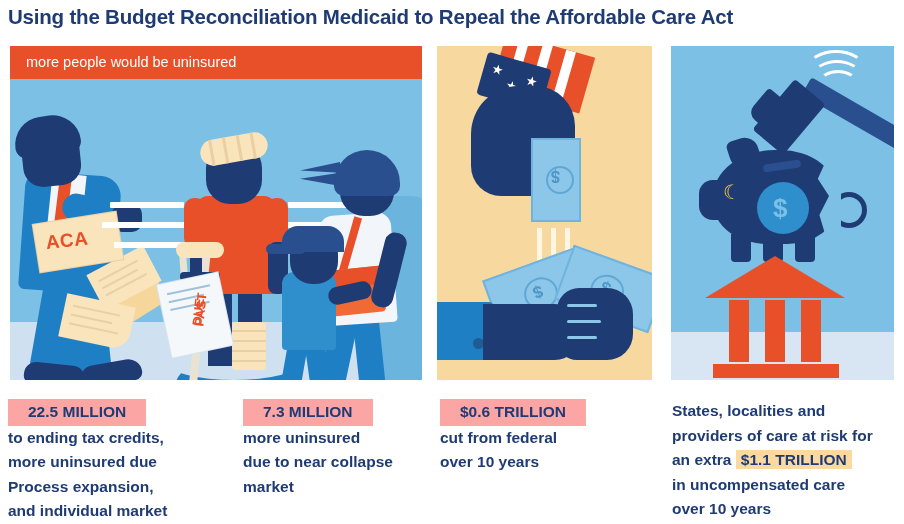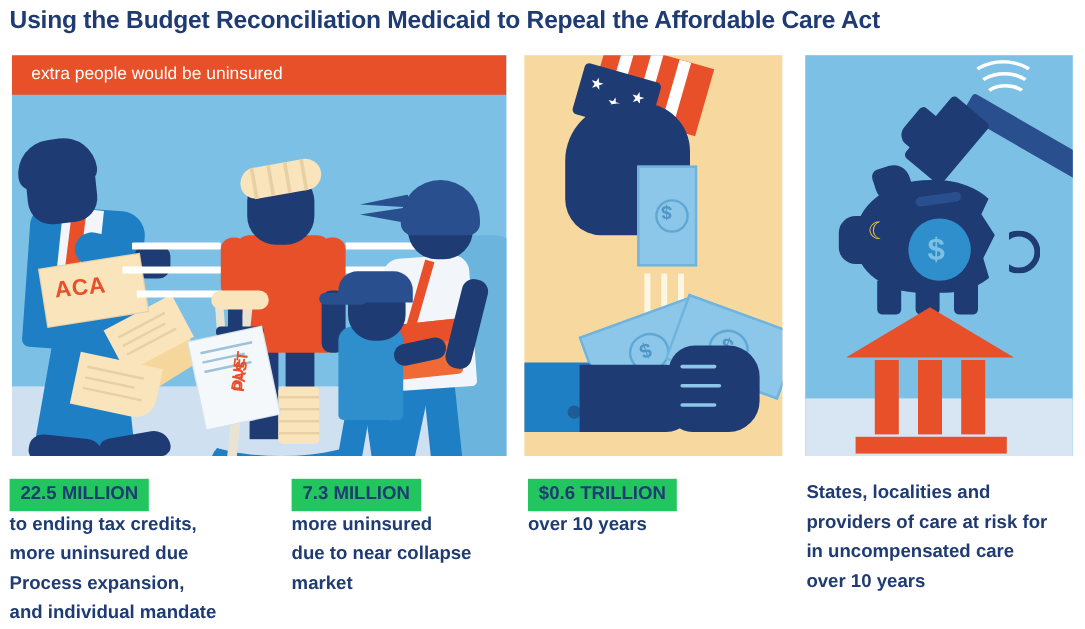--- a/index.html
+++ b/index.html
@@ -171,21 +171,21 @@
   .bank-col{background:#e8502a;width:20px;height:62px;top:254px;}
   .bc1{left:58px;}.bc2{left:94px;}.bc3{left:130px;}
   .bank-base{left:42px;top:318px;width:126px;height:14px;background:#e8502a;}
 
   
   .cap{position:absolute;color:#1f3b73;font-size:15.5px;line-height:24.5px;font-weight:600;}
   #cap1{left:8px;top:399px;width:225px;}
   #cap2{left:243px;top:399px;width:190px;}
   #cap3{left:440px;top:399px;width:215px;}
   #cap4{left:672px;top:399px;width:228px;}
-  .hl{background:#22c55e;font-weight:bold;padding:1px 9px;display:inline-block;color:#1f3b73;}
+  .hl{background:#fca5a5;font-weight:bold;padding:1px 20px;display:inline-block;color:#1f3b73;}
   .capline{display:block;}
   .inline-hl{background:#fbd9a0;font-weight:bold;padding:1px 5px;color:#1f3b73;}
 </style>
 </head>
 <body>
 
 <div class="sheet">
 
   <div class="title">Using the Budget Reconciliation Medicaid to Repeal the Affordable Care Act</div>
 
@@ -281,21 +281,21 @@
     <div class="ch-leg"></div>
     <div class="ch-leg2"></div>
 
     <div class="ch-body"></div>
     <div class="ch-arm"></div>
     <div class="ch-head"></div>
     <div class="ch-brim"></div>
     <div class="ch-cap"></div>
 
     <div class="banner">
-        <span> extra people would be uninsured</span>
+        <span> more people would be uninsured</span>
     </div>
   </div>
 
   <div class="panel p2" id="panel2">
     <div class="sam-cuff">
       <div class="cuff-stripe" style="left:14px;"></div>
       <div class="cuff-stripe" style="left:38px;"></div>
       <div class="cuff-stripe" style="left:62px;"></div>
     </div>
     <div class="sam-blue">
@@ -362,35 +362,37 @@
     <div class="bank-col bc2"></div>
     <div class="bank-col bc3"></div>
     <div class="bank-base"></div>
   </div>
 
   <div class="cap" id="cap1">
     <span class="hl">22.5 MILLION</span>
     <span class="capline">to ending tax credits,</span>
     <span class="capline">more uninsured due</span>
     <span class="capline">Process expansion,</span>
-    <span class="capline">and individual mandate</span>
+    <span class="capline">and individual market</span>
   </div>
 
   <div class="cap" id="cap2">
     <span class="hl">7.3 MILLION</span>
     <span class="capline">more uninsured</span>
     <span class="capline">due to near collapse</span>
     <span class="capline">market</span>
   </div>
 
   <div class="cap" id="cap3">
     <span class="hl">$0.6 TRILLION</span>
+    <span class="capline">cut from federal</span>
     <span class="capline">over 10 years</span>
   </div>
 
   <div class="cap" id="cap4">
     <span class="capline">States, localities and</span>
     <span class="capline">providers of care at risk for</span>
+    <span class="capline"><span>an extra </span><span class="inline-hl">$1.1 TRILLION</span></span>
     <span class="capline">in uncompensated care</span>
     <span class="capline">over 10 years</span>
   </div>
 
 </div>
 
 </body></html>

